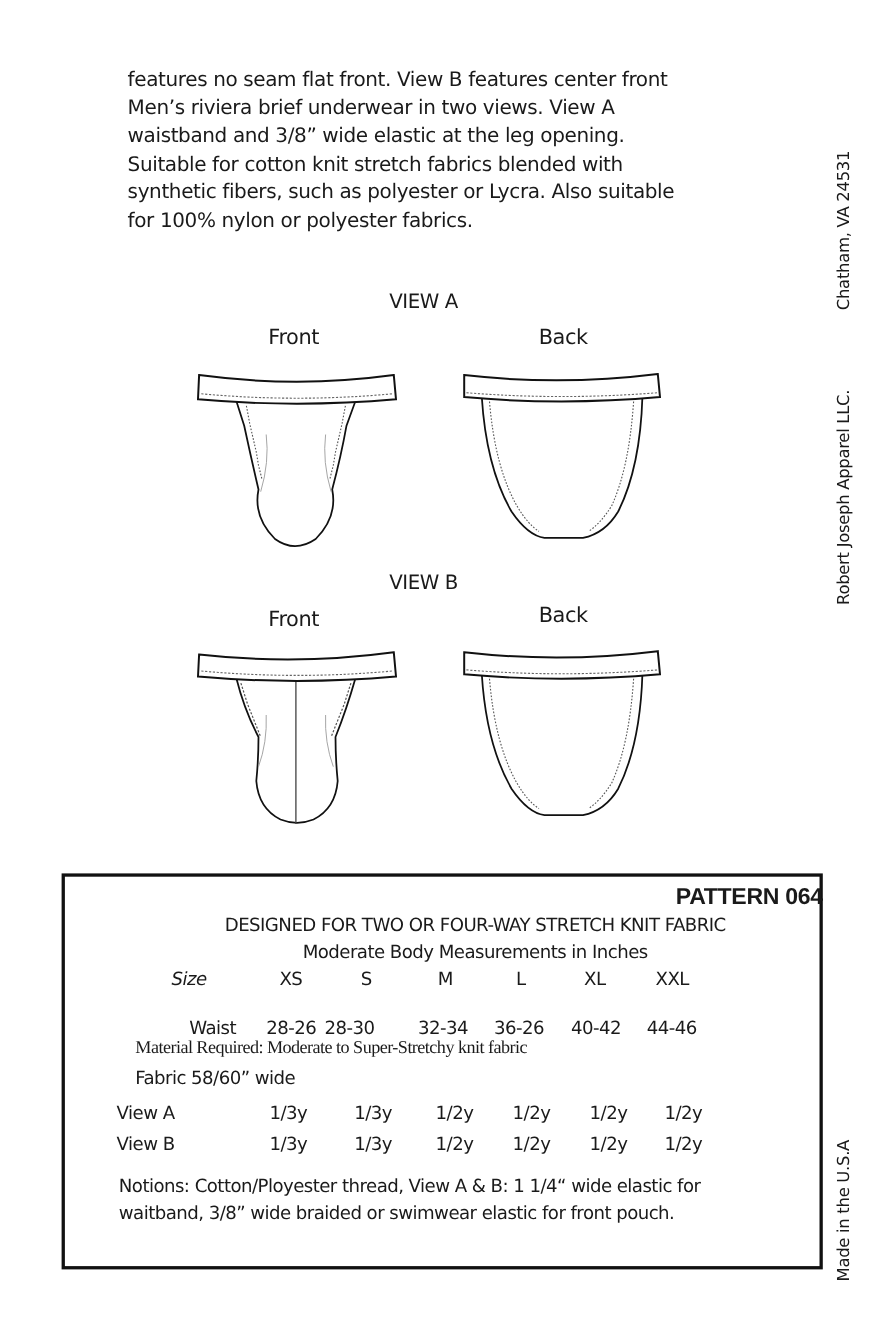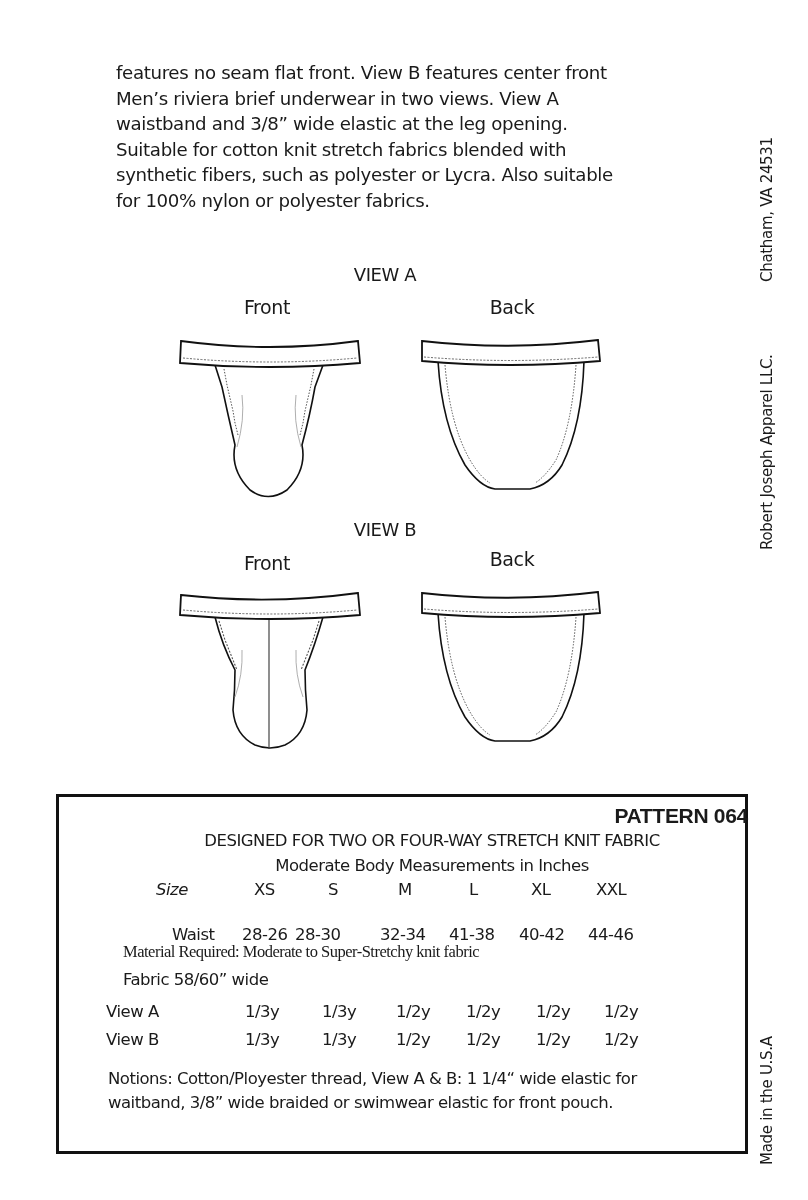--- a/index.html
+++ b/index.html
@@ -95,21 +95,21 @@
   <span class="cell" style="left:469px;">L</span>
   <span class="cell" style="left:531px;">XL</span>
   <span class="cell" style="left:596px;">XXL</span>
 </div>
 
 <div class="abs row" style="left:0; top:904px; width:808px; height:22px;margin-top:21px;">
   <span class="cell" style="left:172px;">Waist</span>
   <span class="cell" style="left:242px;">28-26</span>
   <span class="cell" style="left:295px;text-align:center;">28-30</span>
   <span class="cell" style="left:380px;">32-34</span>
-  <span class="cell" style="left:449px;">41-38</span>
+  <span class="cell" style="left:449px;">36-26</span>
   <span class="cell" style="left:519px;">40-42</span>
   <span class="cell" style="left:588px;">44-46</span>
 </div>
 
 <div class="abs line-text" style="left:123px; top:942px;font-family:Liberation Serif, serif;">Material Required: Moderate to Super-Stretchy knit fabric</div>
 <div class="abs line-text" style="left:123px; top:970px;">Fabric 58/60” wide</div>
 
 <div class="abs row" style="left:0; top:1002px; width:808px; height:22px;">
   <span class="cell" style="left:106px;">View A</span>
   <span class="cell" style="left:245px;">1/3y</span>

